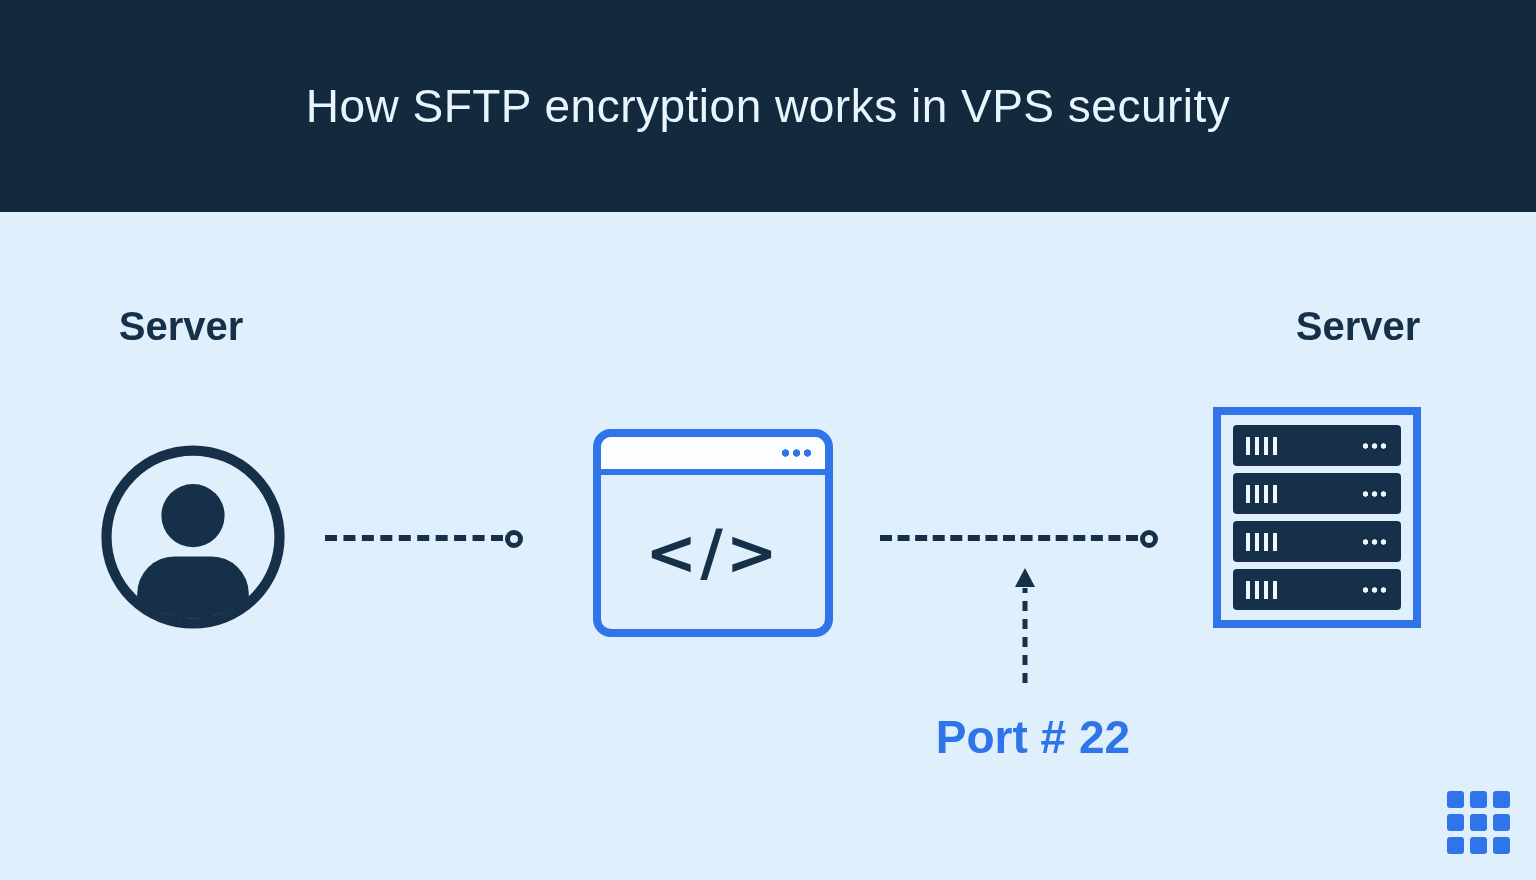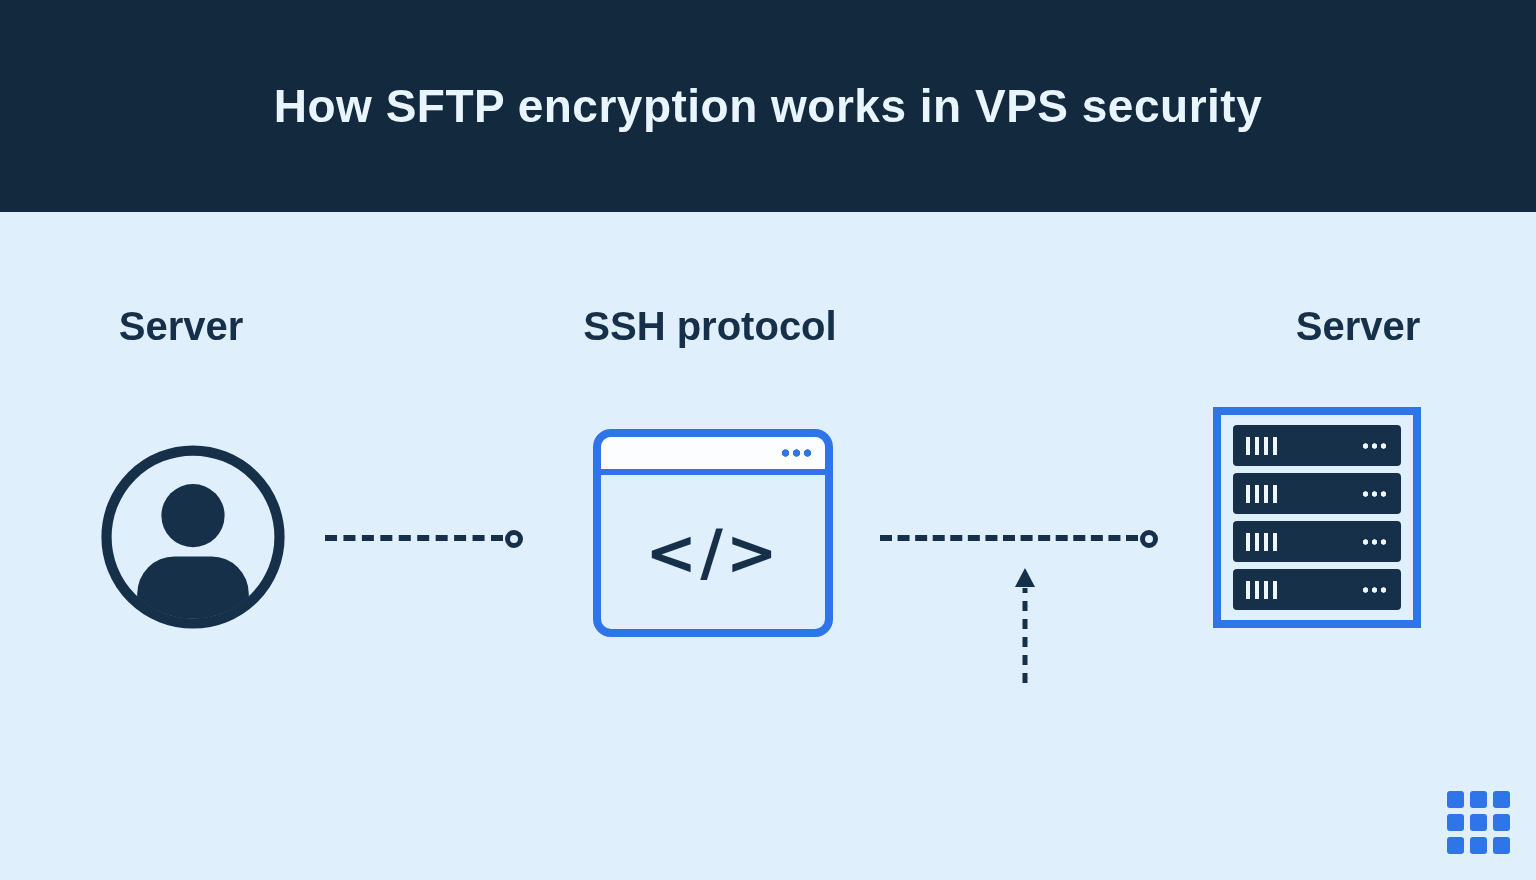--- a/index.html
+++ b/index.html
@@ -9,21 +9,21 @@
     font-family:"Liberation Sans", sans-serif;
   }
   
   .header {
     position:absolute; left:0; top:0; width:100%; height:212px;
     background:var(--header_bg,#132a3e);
     display:flex; align-items:center; justify-content:center;
   }
   .title {
     margin:0; color:var(--title_color,#e9f5fd);
-    font-size:46px; font-weight:700; letter-spacing:.5px;
+    font-size:46px; font-weight:400; letter-spacing:.5px;
   }
   
   .node-label {
     position:absolute; top:304px; transform:translateX(-50%);
     font-size:40px; font-weight:700; color:var(--navy,#16304a); white-space:nowrap;
   }
   .label-client { left:181px; }
   .label-ssh    { left:710px; }
   .label-server { left:1358px; }
   
@@ -96,21 +96,20 @@
 </head>
 <body>
 
 <div class="canvas">
 
   <div class="header">
     <h1 class="title">How SFTP encryption works in VPS security</h1>
   </div>
 
   <div class="node-label label-client">Server</div>
-  <div class="node-label label-ssh">SSH protocol</div>
   <div class="node-label label-server">Server</div>
 
   <div class="avatar">
     <svg viewBox="0 0 200 200" width="186" height="186" aria-hidden="true">
       <defs>
         <clipPath id="avclip">
             <circle cx="100" cy="100" r="88"></circle>
           </clipPath>
       </defs>
       <circle cx="100" cy="100" r="93" fill="none" stroke="#16304a" stroke-width="11"></circle>
@@ -135,20 +134,21 @@
     </div>
   </div>
 
   <div class="arrow-up">
     <svg width="26" height="120" viewBox="0 0 26 120" aria-hidden="true">
       <line x1="13" y1="117" x2="13" y2="22" stroke="#16304a" stroke-width="5" stroke-dasharray="10 8"></line>
       <path d="M13 2 L3 21 L23 21 Z" fill="#16304a"></path>
     </svg>
   </div>
 
+  <div class="port-label">Port # 22</div>
 
   <div class="server-box">
     <div class="server-unit"></div>
     <div class="server-unit"></div>
     <div class="server-unit"></div>
     <div class="server-unit"></div>
   </div>
 
   <div class="logo">
     <div class="logo-square"></div>

